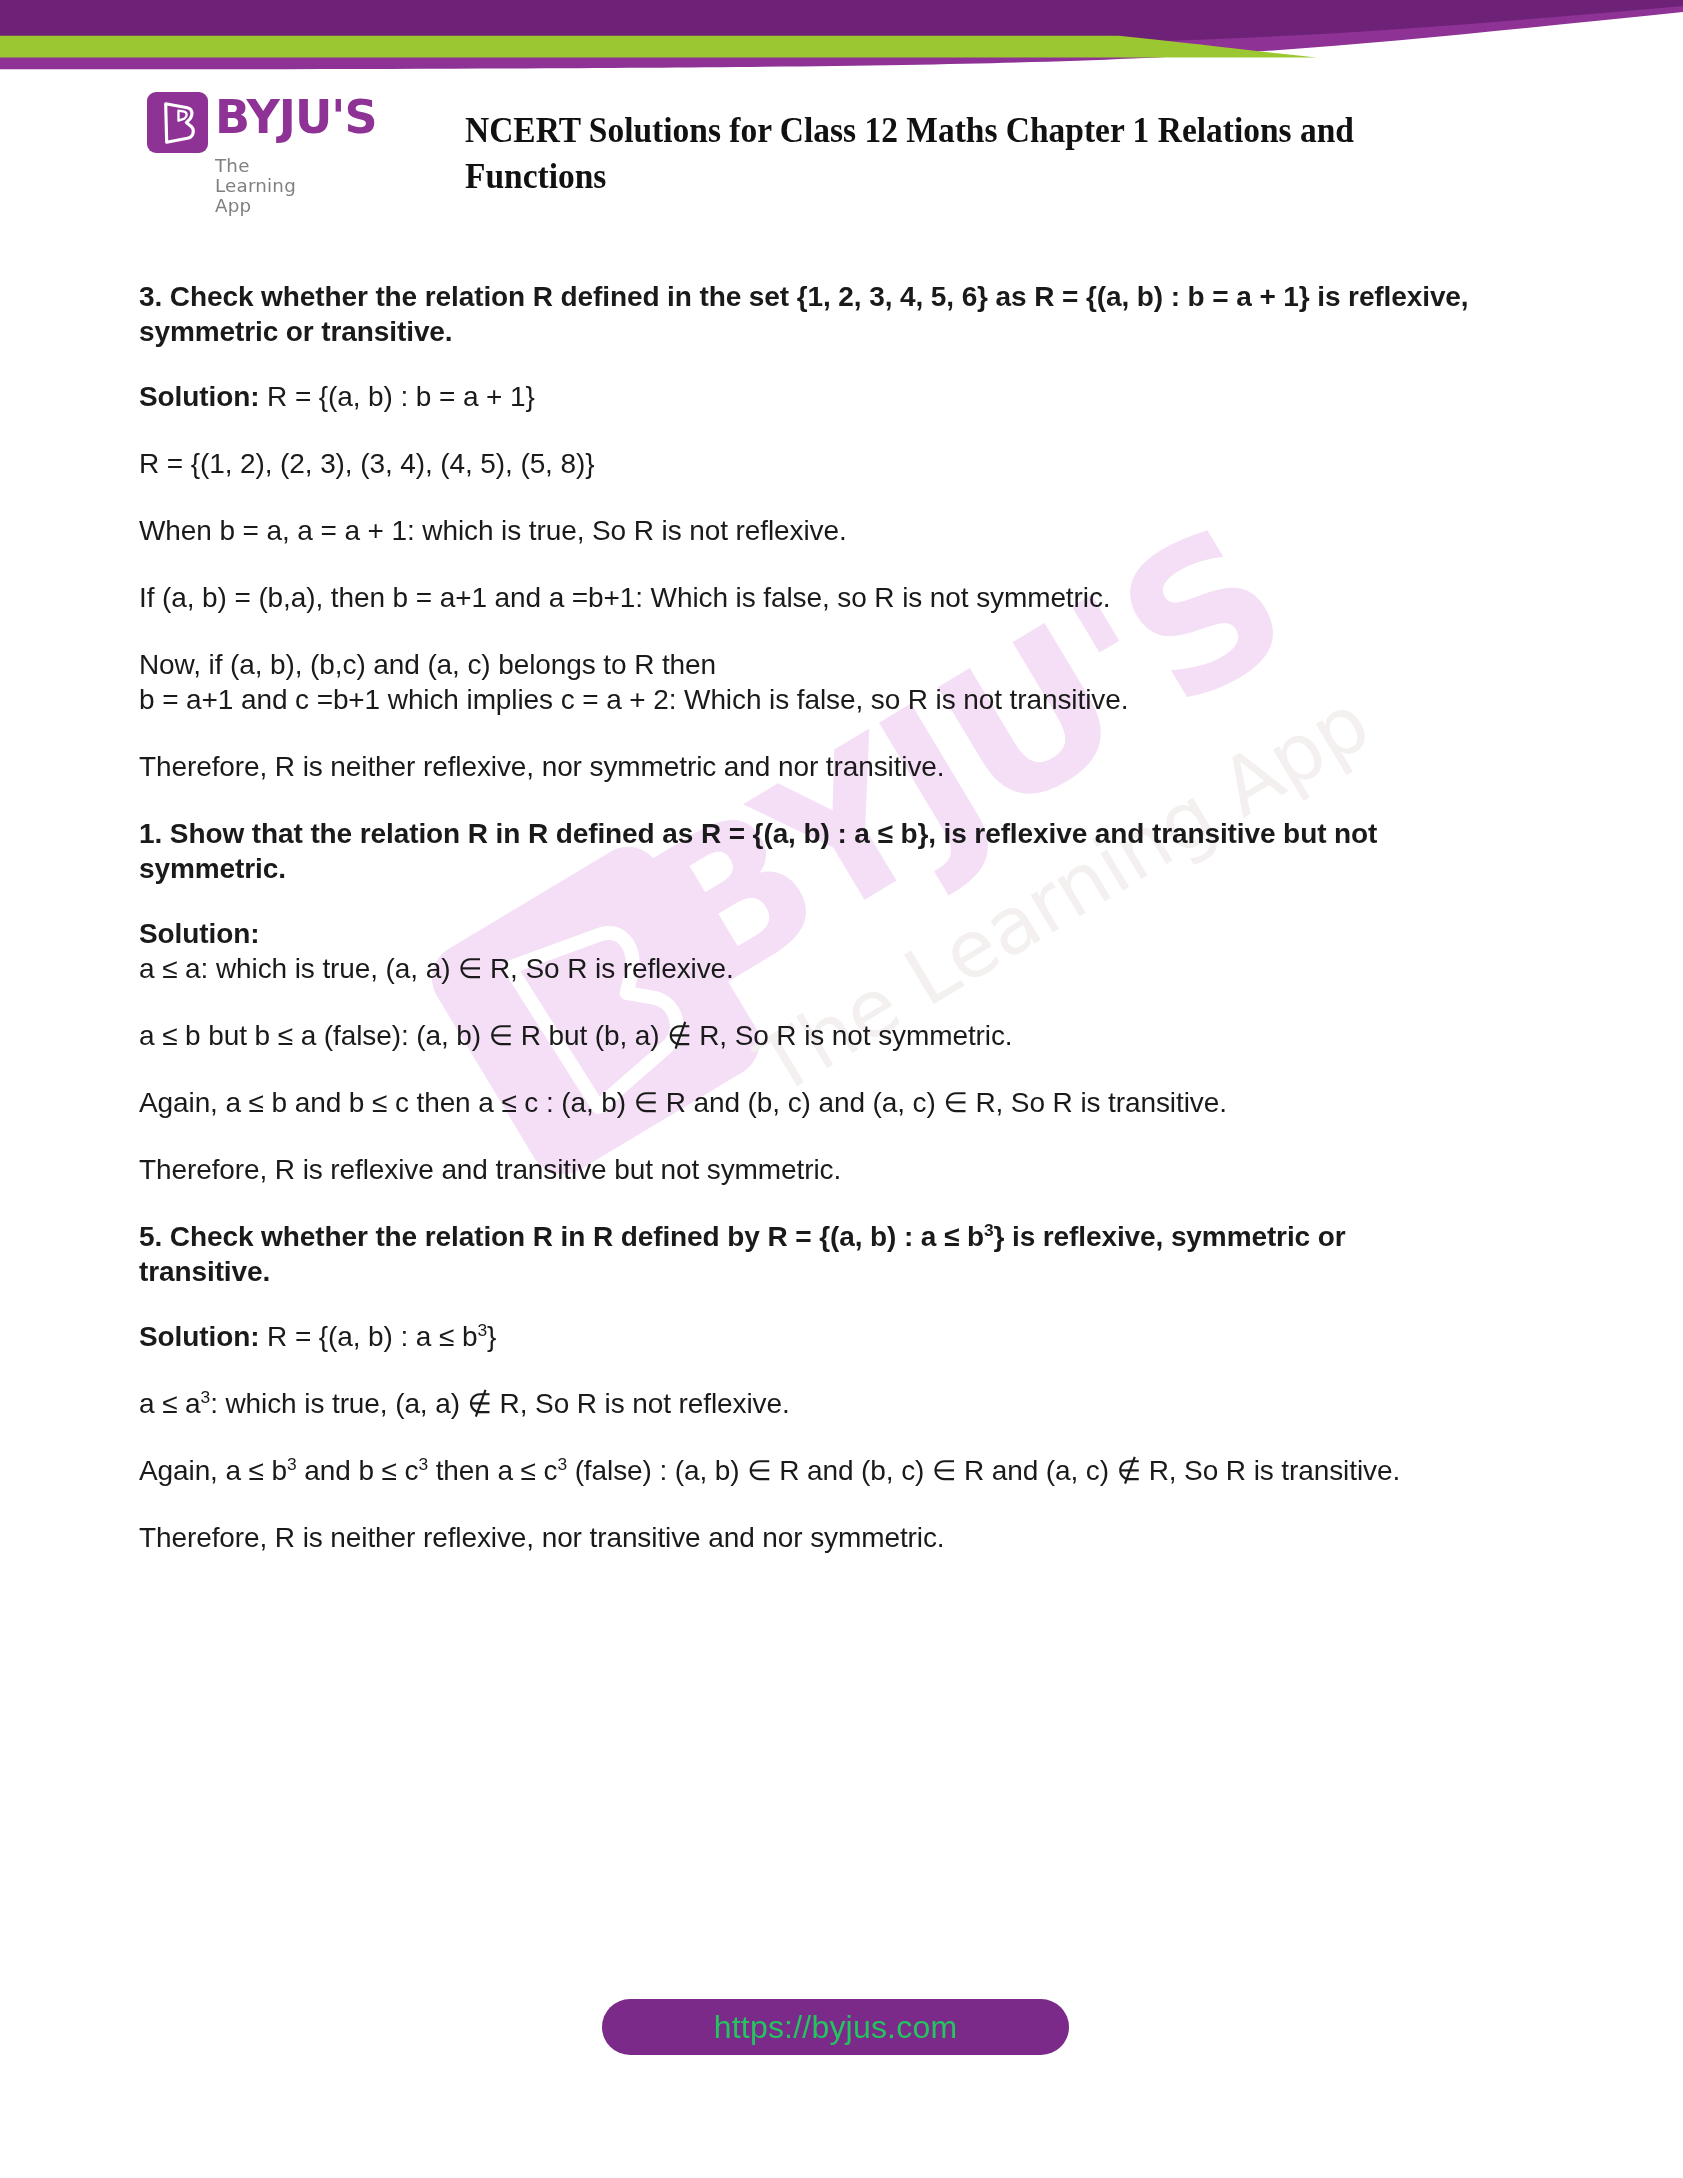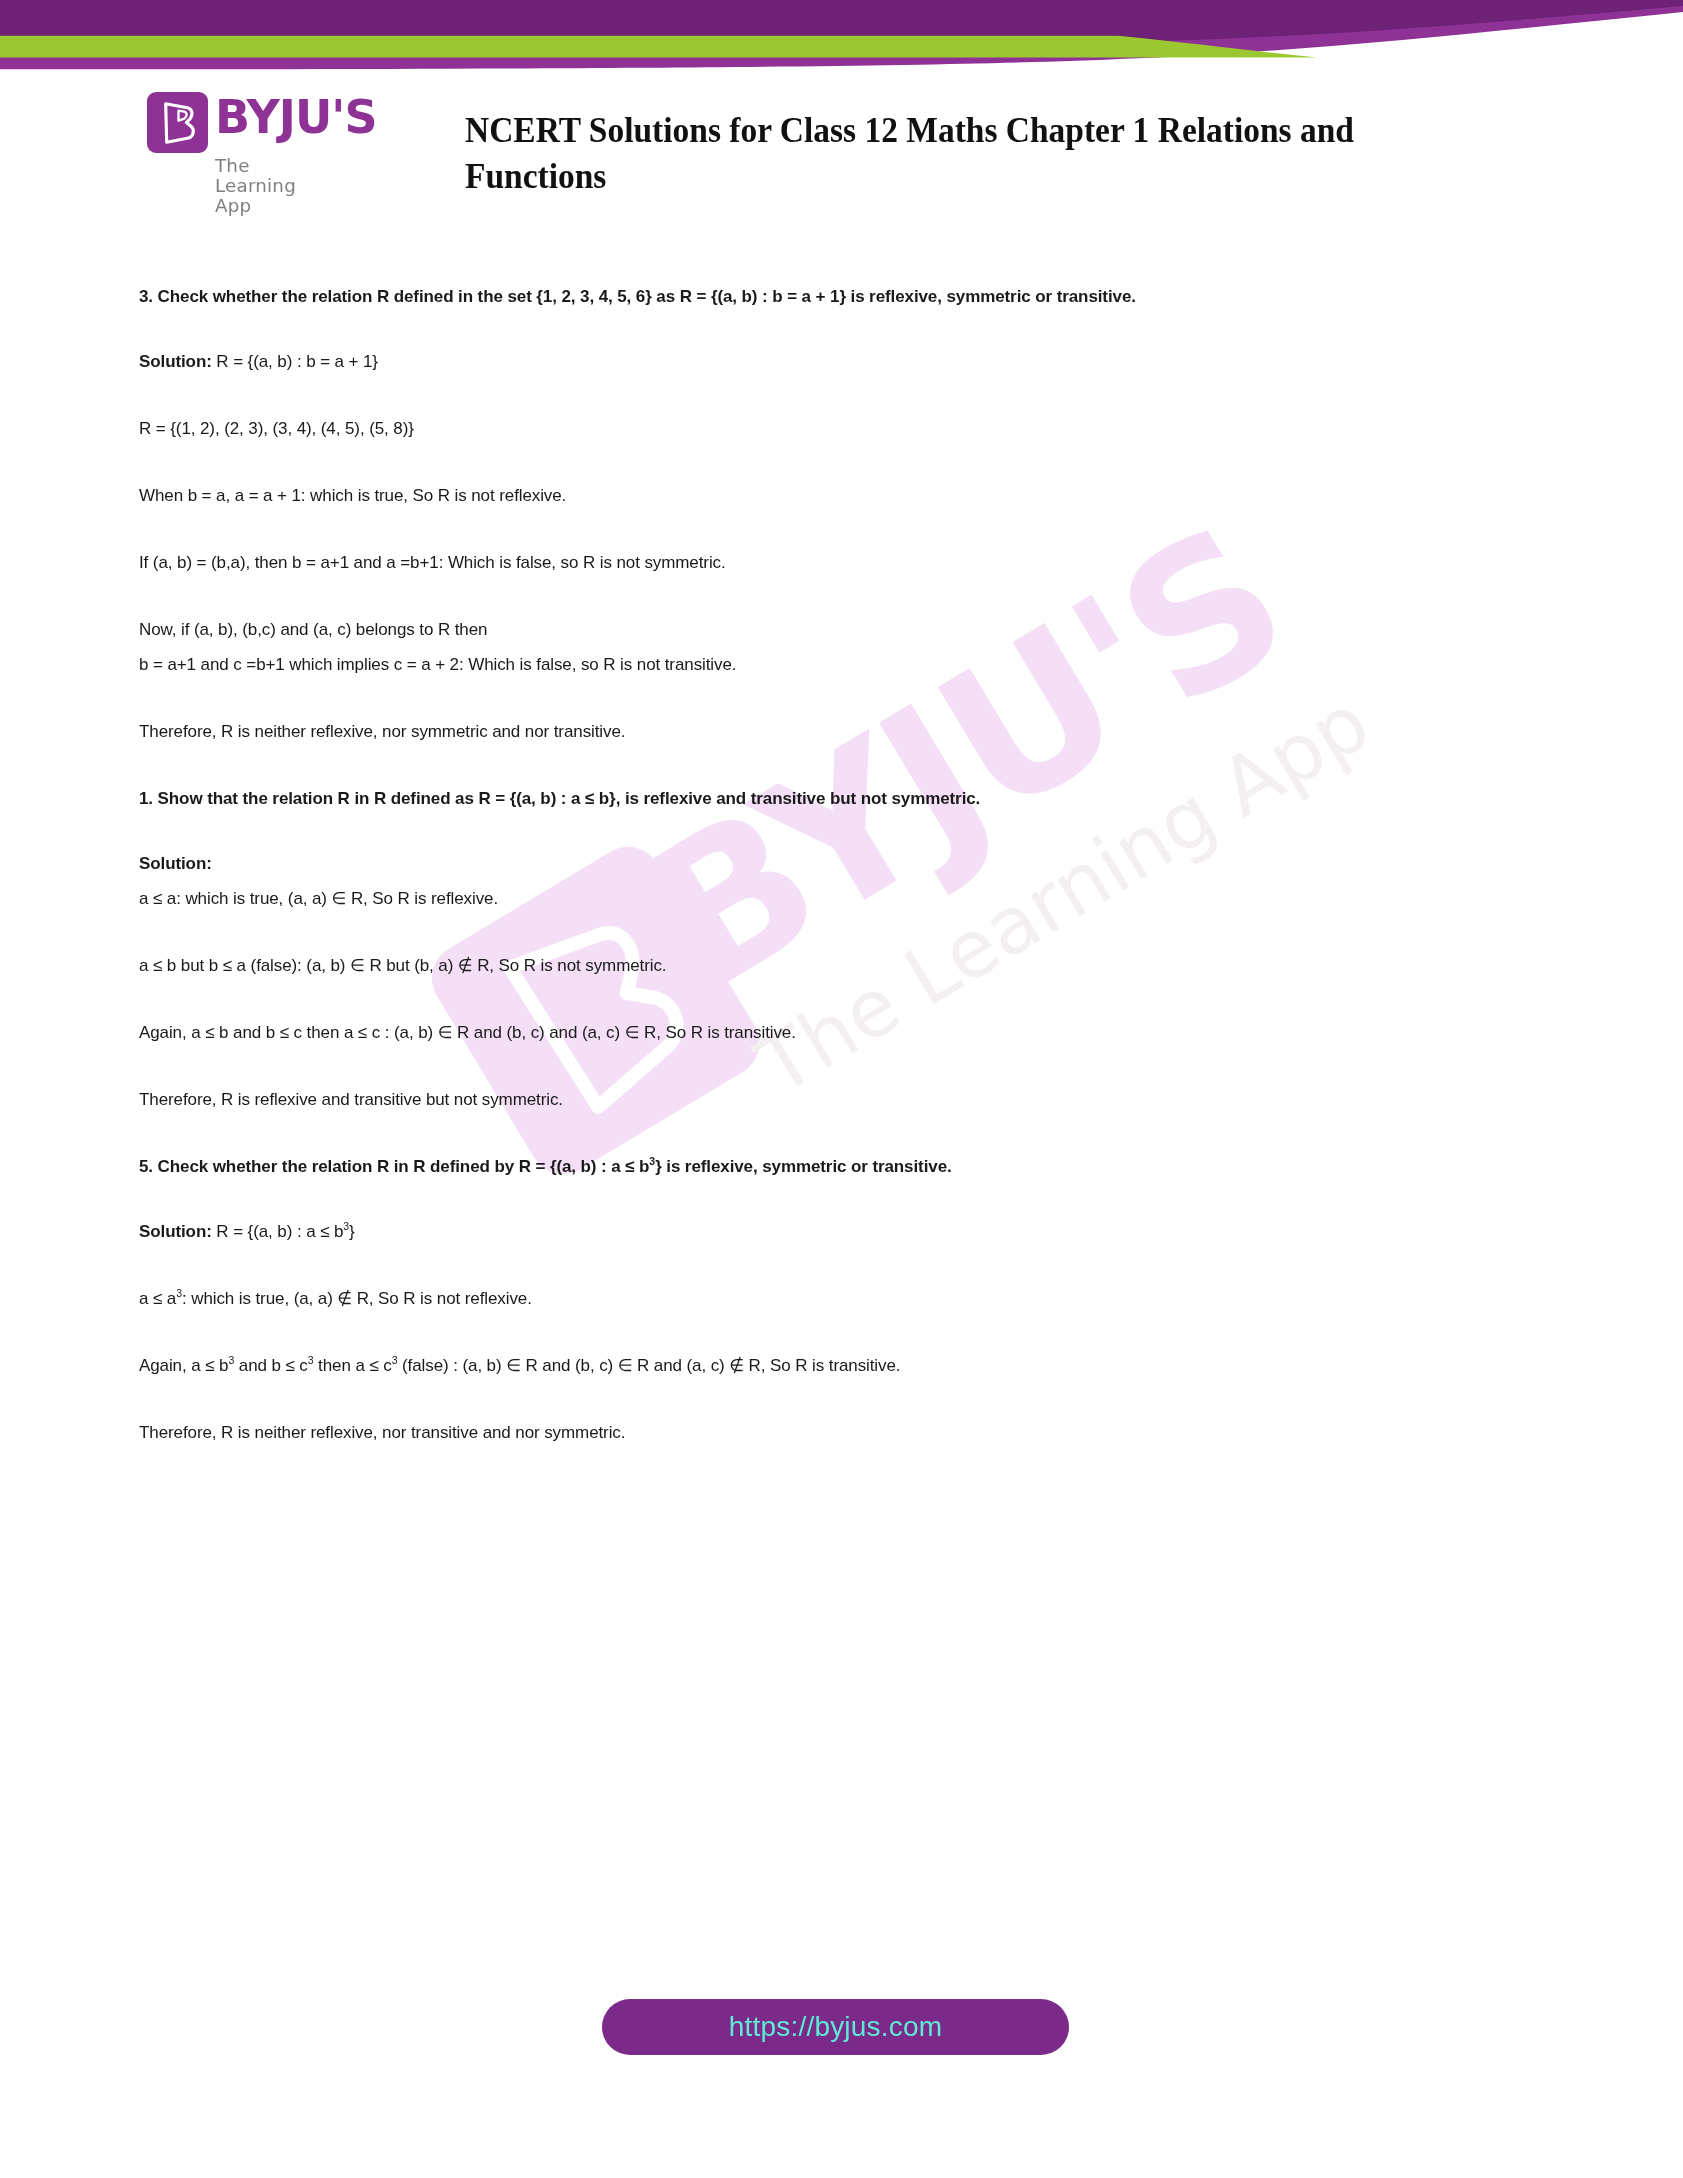--- a/index.html
+++ b/index.html
@@ -138,21 +138,21 @@
 
   
   #content {
     position: absolute;
     left: 139px;
     top: 279px;
     width: 1341px;
     z-index: 2;
   }
   .para {
-    font-size: 17px;
+    font-size: 28px;
     line-height: 35px;
     color: #1a1a1a;
     margin: 0 0 32px 0;
     letter-spacing: -0.1px;
   }
   .para.q {
     font-weight: bold;
     margin-bottom: 30px;
   }
   .para .b { font-weight: bold; }
@@ -169,22 +169,22 @@
     top: 1999px;
     width: 467px;
     height: 56px;
     border-radius: 30px;
     background: #7b2a8a;
     display: flex;
     align-items: center;
     justify-content: center;
   }
   #footer-url .url-text {
-    font-size: 28px;
-    color: #5eead4;
+    font-size: 32px;
+    color: #22c55e;
     letter-spacing: 0.2px;
   }
 </style>
 </head>
 <body>
 
 <div id="header-banner">
   <svg width="1683" height="109" viewBox="0 0 1700 110">
 
     <path d="M0,0 L1700,0 L1700,12 C1560,26 1400,44 1240,54 C1050,66 800,70 0,70 Z" fill="#8e3296"></path>

